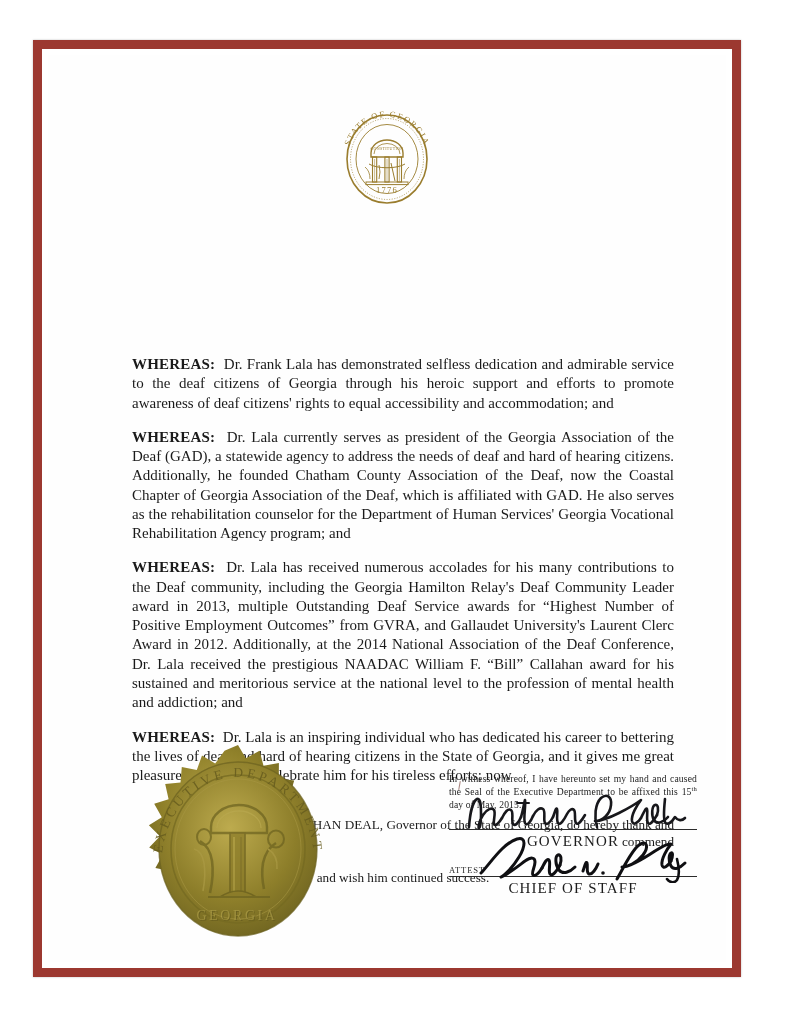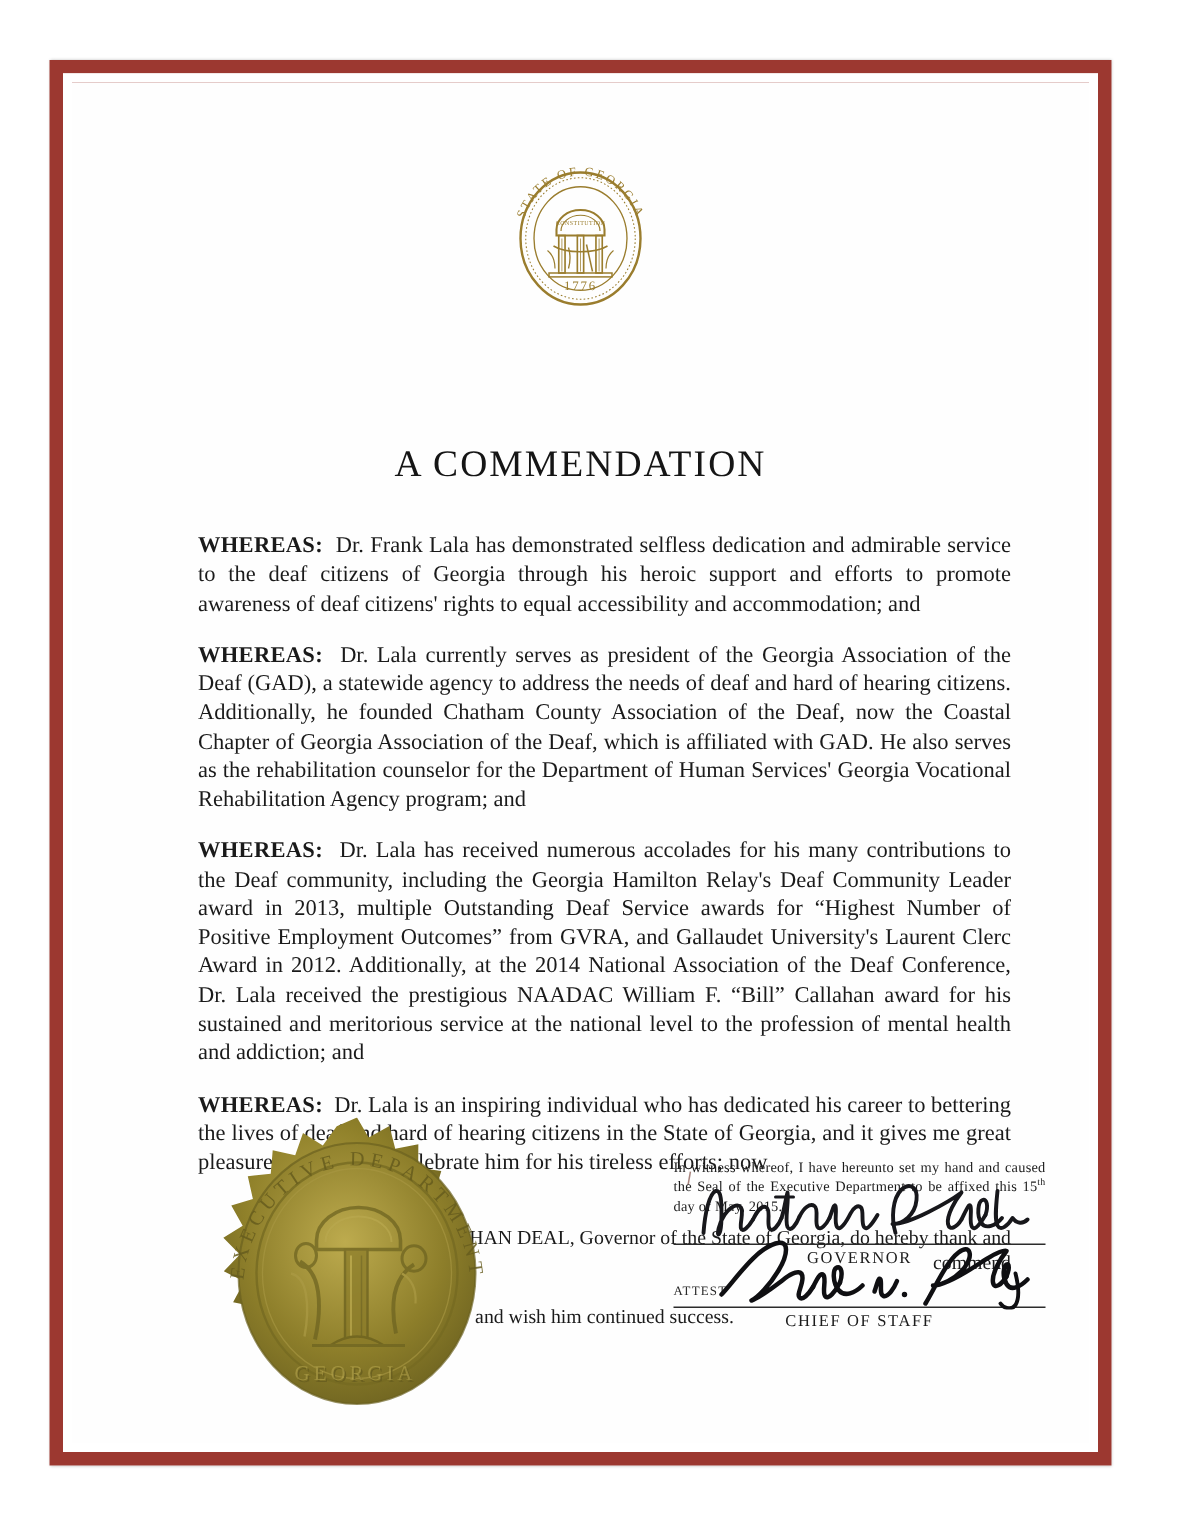--- a/index.html
+++ b/index.html
@@ -162,21 +162,21 @@
   }
   .sig-ink.attest-ink { left: 28px; width: 212px; bottom: 14px; }
 
   .sig-rule {
     border-bottom: 1.1px solid #2b2b2b;
     width: 100%;
     height: 0;
   }
   .sig-title {
     text-align: center;
-    font-size: 11px;
+    font-size: 15px;
     letter-spacing: 1.1px;
     color: #1c1c1c;
     margin-top: 3px;
   }
   .attest-label {
     position: absolute;
     left: 0;
     bottom: 22px;
     font-size: 8.6px;
     letter-spacing: 0.8px;
@@ -229,21 +229,20 @@
           <path d="M 56,56 L 60,74" fill="none" stroke="#9a7d2e" stroke-width="1"></path>
           <path d="M 44,58 q 2,7 0,14" fill="none" stroke="#9a7d2e" stroke-width="0.9"></path>
           <path d="M 30,60 q 5,4 5,12" fill="none" stroke="#9a7d2e" stroke-width="0.8"></path>
           <path d="M 74,60 q -5,4 -5,12" fill="none" stroke="#9a7d2e" stroke-width="0.8"></path>
 
           <rect x="31" y="75" width="42" height="2.6" fill="none" stroke="#9a7d2e" stroke-width="1"></rect>
           <text x="52" y="86" font-family="'Liberation Serif', serif" font-size="8.6" fill="#9a7d2e" text-anchor="middle" letter-spacing="1.2">1776</text>
         </svg>
       </div>
 
-      <div class="heading-commendation">A COMMENDATION</div>
 
       <div class="body-block">
 
         <p class="clause">
           <span class="lead">WHEREAS:</span><span class="lead-gap">&nbsp; </span><span>Dr. Frank Lala has demonstrated selfless dedication and admirable service to the deaf citizens of Georgia through his heroic support and efforts to promote awareness of deaf citizens' rights to equal accessibility and accommodation; and</span>
         </p>
 
         <p class="clause">
           <span class="lead">WHEREAS:</span><span class="lead-gap">&nbsp; </span><span>Dr. Lala currently serves as president of the Georgia Association of the Deaf (GAD), a statewide agency to address the needs of deaf and hard of hearing citizens. Additionally, he founded Chatham County Association of the Deaf, now the Coastal Chapter of Georgia Association of the Deaf, which is affiliated with GAD. He also serves as the rehabilitation counselor for the Department of Human Services' Georgia Vocational Rehabilitation Agency program; and</span>
         </p>

